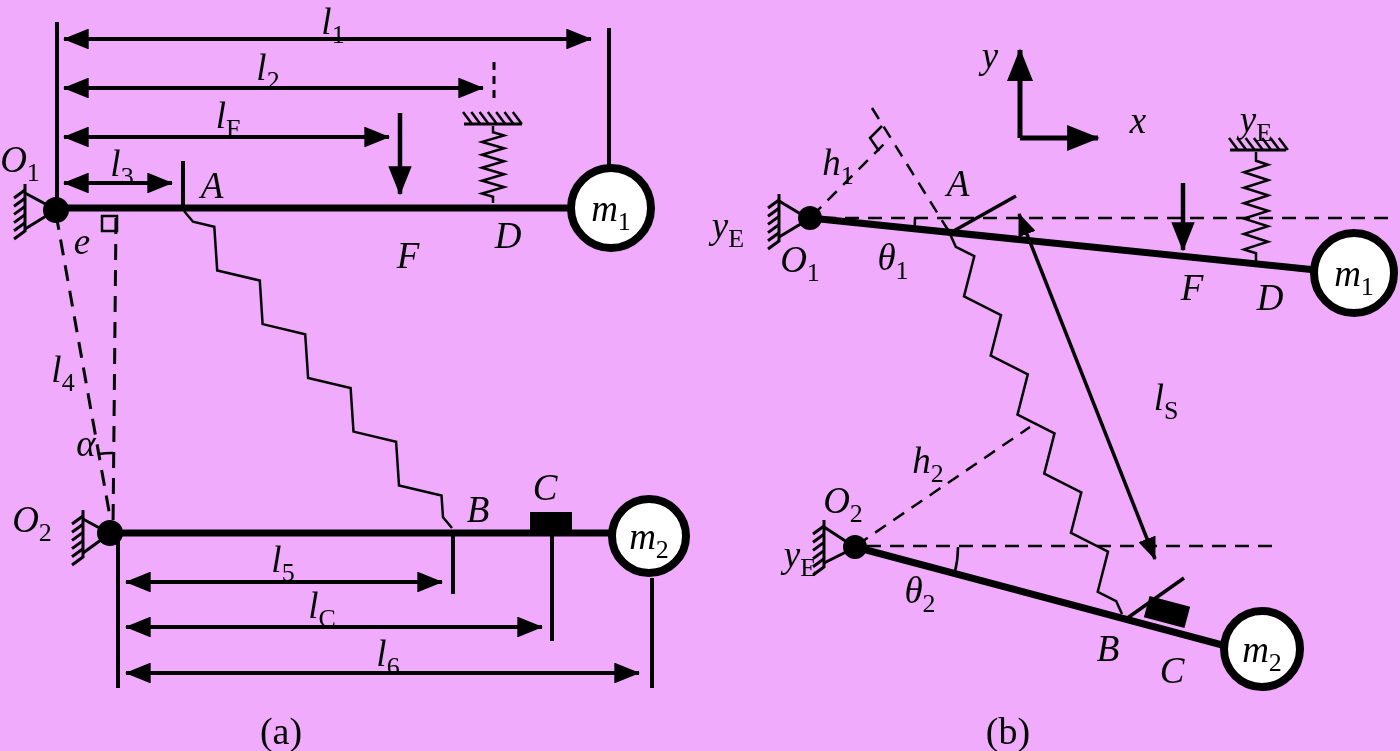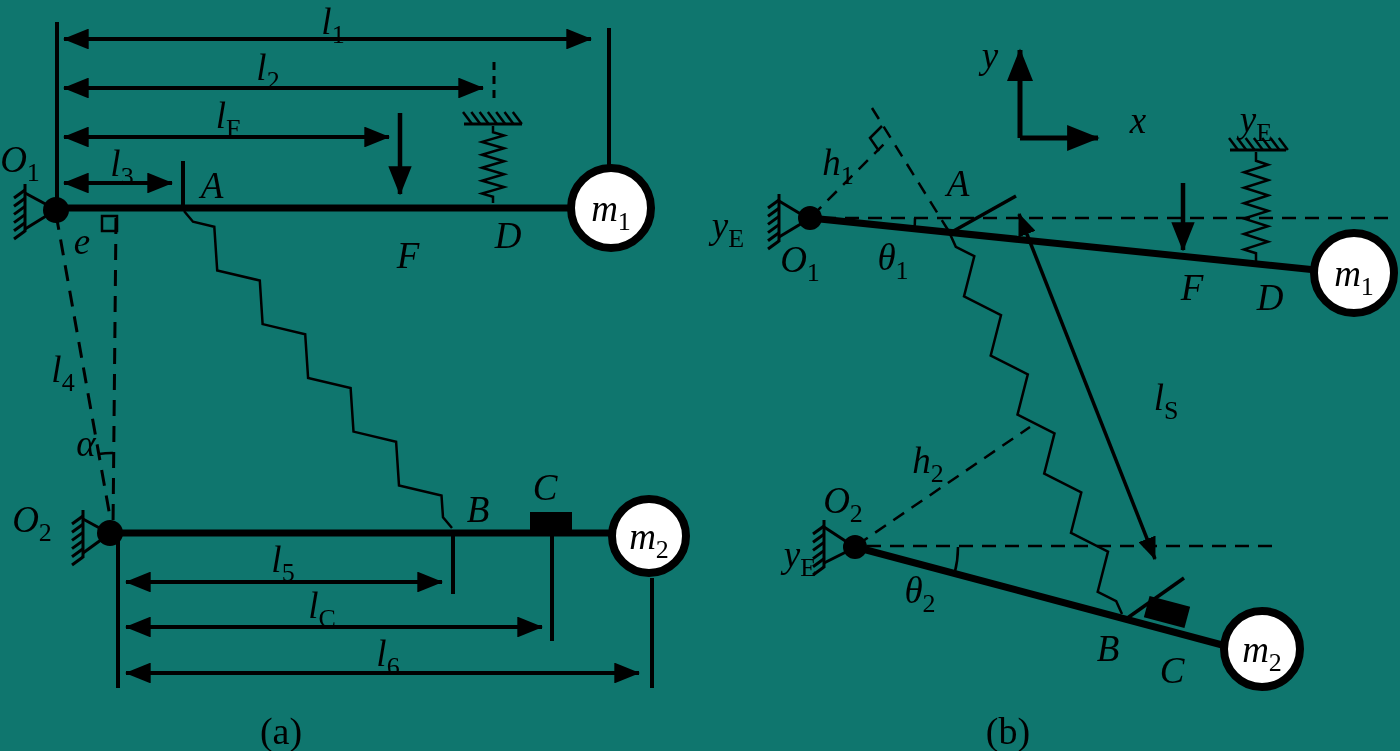--- a/index.html
+++ b/index.html
@@ -1,16 +1,16 @@
 <!DOCTYPE html>
 <html><head>
 <meta charset="utf-8">
 <style>
   html,body{margin:0;padding:0;background:#ffffff;}
-  .stage{width:1400px;height:751px;position:relative;background:#0f766e;}
+  .stage{width:1400px;height:751px;position:relative;background:#f0abfc;}
   svg{display:block;}
   svg text{font-family:"Liberation Serif", serif; fill:#000;}
   .var{font-style:italic;font-size:37px;}
   .sub{font-style:normal;font-size:26px;}
   .cap{font-style:normal;font-size:38px;}
   .ln{stroke:#000;fill:none;}
 </style>
 </head>
 <body>
 

